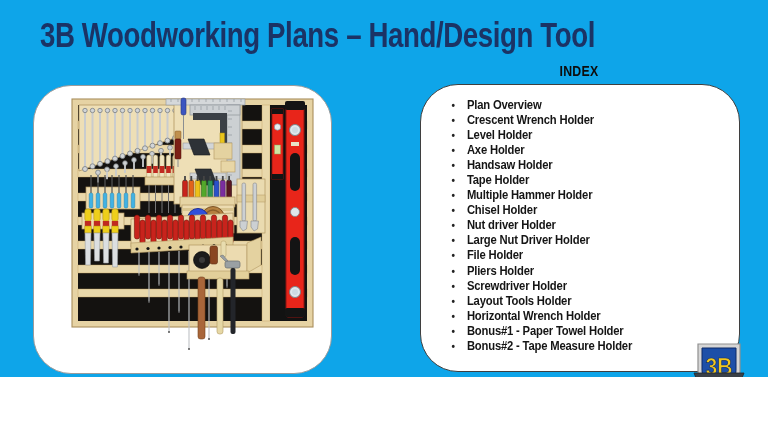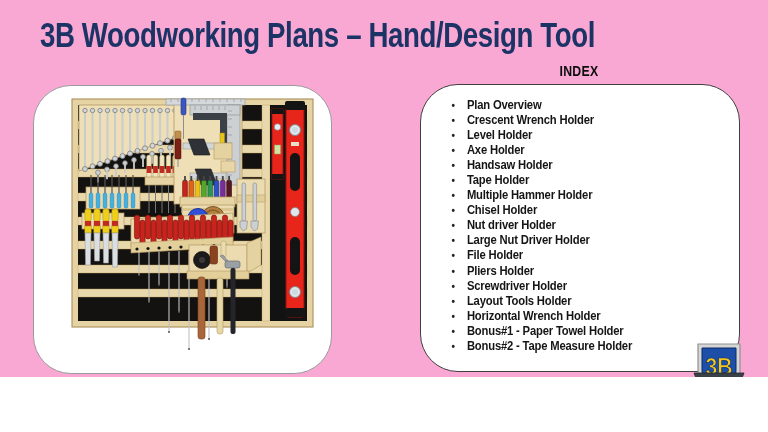--- a/index.html
+++ b/index.html
@@ -1,16 +1,16 @@
 <!DOCTYPE html>
 <html><head>
 <meta charset="utf-8">
 <style>
   html,body{margin:0;padding:0;background:#ffffff;}
-  #page{position:relative;width:768px;height:377px;background:#f9a8d4;overflow:hidden;
+  #page{position:relative;width:768px;height:377px;background:#0ea5e9;overflow:hidden;
         font-family:"Liberation Sans",sans-serif;}
 
   
   #slide-title{position:absolute;left:40px;top:15px;font-size:35px;font-weight:bold;
     color:#1b3365;white-space:nowrap;letter-spacing:-0.5px;
     transform:scaleX(0.79);transform-origin:left top;}
 
   
   .card{position:absolute;background:#ffffff;}
   #image-card{left:33px;top:85px;width:297px;height:287px;border:1.6px solid #9b9b9b;border-radius:38px;}

